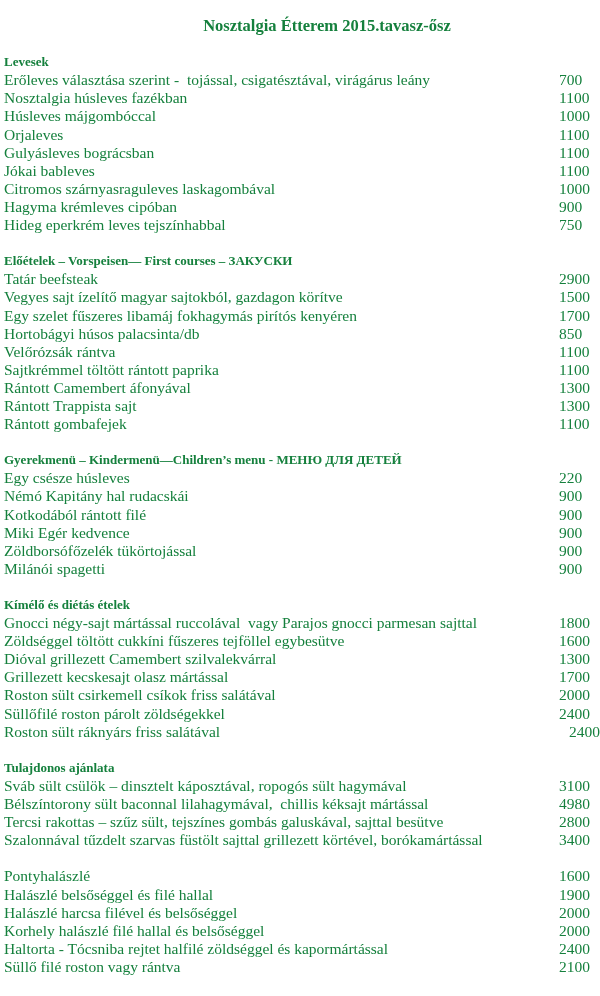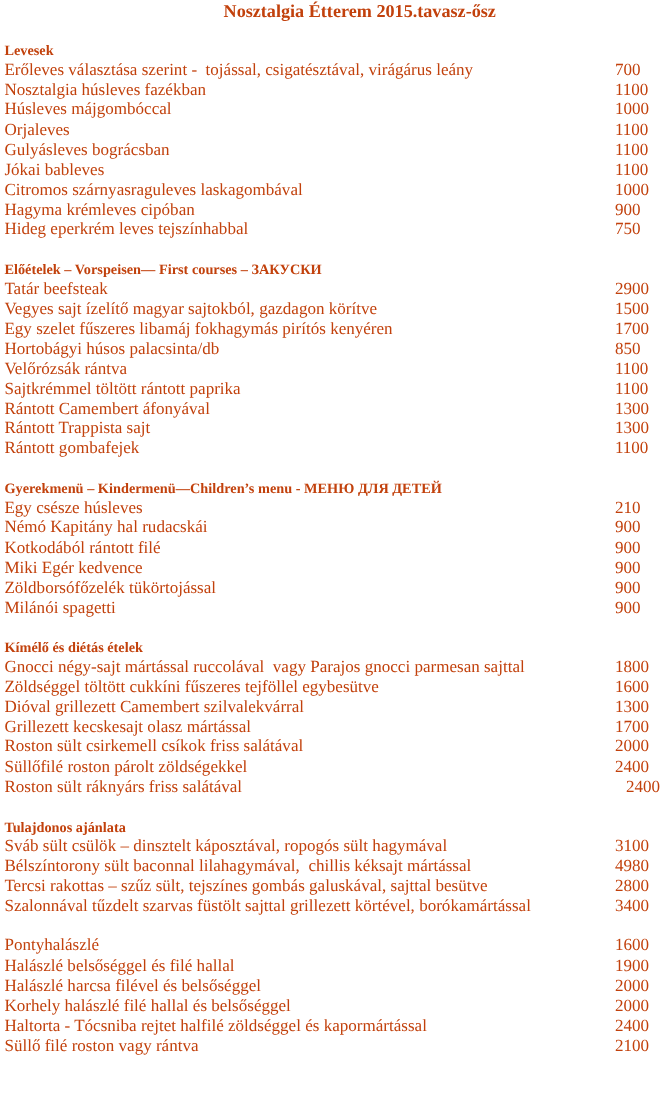--- a/index.html
+++ b/index.html
@@ -5,24 +5,24 @@
   html, body {
     margin: 0;
     padding: 0;
     background: #ffffff;
   }
   .page {
     position: relative;
     width: 600px;
     height: 996px;
     box-sizing: border-box;
-    padding: 1px 0 0 4px;
+    padding: 17px 0 0 4px;
     overflow: hidden;
     background: #ffffff;
-    color: #c2410c;
+    color: #15803d;
     font-family: "Liberation Serif", "DejaVu Serif", serif;
     font-size: 15.5px;
     line-height: 18.1px;
   }
   .title {
     margin: 0;
     font-size: 16.5px;
     font-weight: bold;
     text-align: center;
     line-height: 18.1px;
@@ -159,21 +159,21 @@
     <span class="price">1100</span>
   </div>
 </div>
   </section>
 
   <section class="section">
     <h2 class="hdr">Gyerekmenü – Kindermenü—Children’s menu - МЕНЮ ДЛЯ ДЕТЕЙ</h2>
     <div class="items">
   <div class="row">
     <span class="name">Egy csésze húsleves</span>
-    <span class="price">210</span>
+    <span class="price">220</span>
   </div>
 
   <div class="row">
     <span class="name">Némó Kapitány hal rudacskái</span>
     <span class="price">900</span>
   </div>
 
   <div class="row">
     <span class="name">Kotkodából rántott filé</span>
     <span class="price">900</span>

